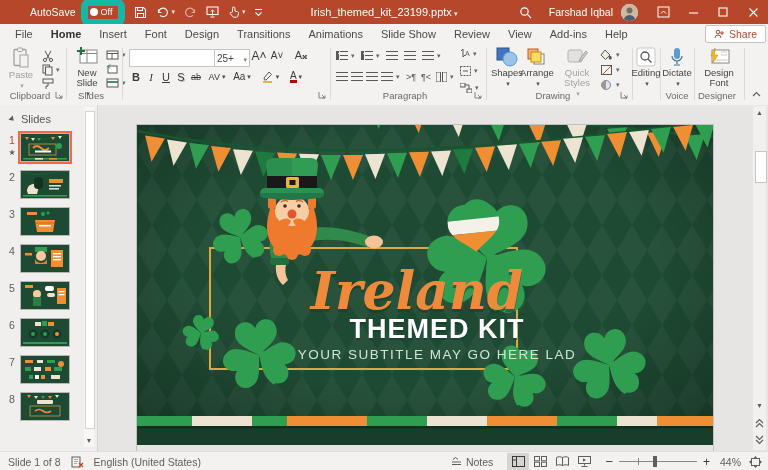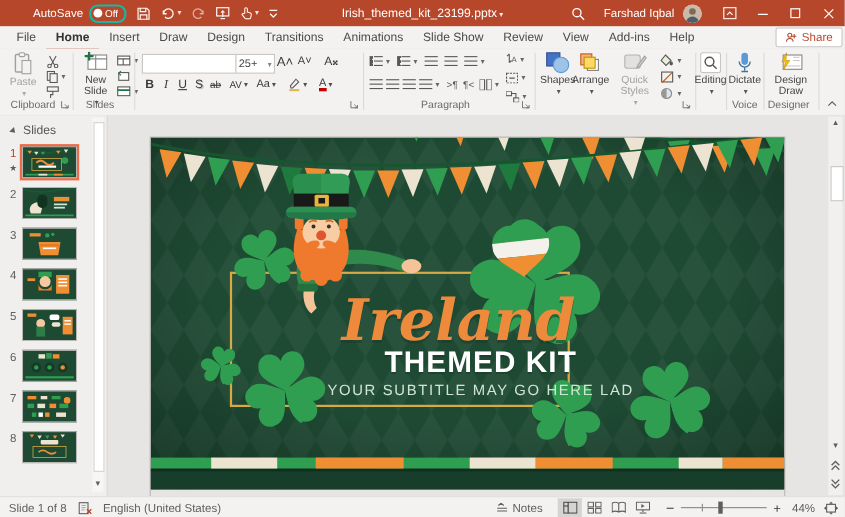--- a/index.html
+++ b/index.html
@@ -4,21 +4,21 @@
 <style>
   html,body{margin:0;padding:0}
   body{width:768px;height:470px;position:relative;overflow:hidden;background:#e7e5e3;
        font-family:"Liberation Sans",sans-serif;font-size:11px;color:#444;-webkit-font-smoothing:antialiased}
   svg{display:block}
   
   .titlebar{position:absolute;left:0;top:0;width:768px;height:24px;background:#b7472a;color:#fff;
             display:flex;align-items:center}
   .tb-left{display:flex;align-items:center;gap:9px;padding-left:30px}
   .autosave{display:flex;align-items:center;gap:5px;font-size:10.5px}
-  .pill{display:flex;align-items:center;gap:3px;border:2px solid #14b8a6;border-radius:8px;height:13px;padding:0 6px 0 2px;font-size:9px}
+  .pill{display:flex;align-items:center;gap:3px;border:7px solid #14b8a6;border-radius:8px;height:13px;padding:0 6px 0 2px;font-size:9px}
   .pill .dot{width:8px;height:8px;border-radius:50%;background:#fff}
   .tbic{opacity:.95;display:flex;align-items:center}
   .tb-file{position:absolute;left:0;right:0;top:0;height:24px;display:flex;align-items:center;justify-content:center;
            font-size:11px;pointer-events:none}
   .tb-file span{pointer-events:auto}
   .chev::after{content:"▾";font-size:7px;color:inherit;opacity:.9;margin-left:2px}
   .tb-right{margin-left:auto;display:flex;align-items:center;height:24px}
   .tb-user{font-size:10.5px;margin:0 8px}
   .avatar{width:17px;height:17px;border-radius:50%;background:#e8ddd2;overflow:hidden;margin-right:10px}
   .winbtn{width:30px;height:24px;display:flex;align-items:center;justify-content:center}
@@ -168,21 +168,21 @@
           <path d="M1.5 1.5 l8 8 M9.5 1.5 l-8 8" stroke="#fff" stroke-width="1.1"></path>
         </svg>
       </span>
   </div>
 </div>
 
 <div class="tabrow" style="padding-left:6px">
   <span class="tab">File</span>
   <span class="tab active">Home</span>
   <span class="tab">Insert</span>
-  <span class="tab">Draw</span>
+  <span class="tab">Font</span>
   <span class="tab">Design</span>
   <span class="tab">Transitions</span>
   <span class="tab">Animations</span>
   <span class="tab">Slide Show</span>
   <span class="tab">Review</span>
   <span class="tab">View</span>
   <span class="tab">Add-ins</span>
   <span class="tab">Help</span>
   <div class="tr-buttons">
     <span class="pillbtn">
@@ -397,20 +397,21 @@
           <rect x="1.5" y="1.5" width="10" height="9" fill="none" stroke="#5a5856"></rect>
           <path d="M2 11 l9-9" stroke="#c55a11"></path>
         </svg>
       </span>
     <span class="smic chev" style="left:114px;top:35px">
       <svg width="13" height="12" viewBox="0 0 13 12">
           <circle cx="6" cy="6" r="4.5" fill="#dce6f2" stroke="#8a8886"></circle>
           <path d="M6 1.5 a4.5 4.5 0 0 0 0 9 Z" fill="#9a9896"></path>
         </svg>
       </span>
+    <div class="glabel" style="width:134px">Drawing</div>
     <span class="launcher" style="left:134px">
       <svg width="8" height="8" viewBox="0 0 8 8">
           <path d="M1 1 v6 h6 M4 4 l3 3 M7 4.5 V7 H4.5" fill="none" stroke="#777" stroke-width=".9"></path>
         </svg>
       </span>
   </div>
   <div class="gsep" style="left:632px"></div>
 
   <div class="group" style="left:632px;width:28px">
     <div class="bigbtn chev" style="left:-4px;width:36px">
@@ -436,21 +437,21 @@
   </div>
   <div class="gsep" style="left:694px"></div>
 
   <div class="group" style="left:694px;width:50px">
     <div class="bigbtn" style="left:4px;width:42px">
       <svg width="22" height="20" viewBox="0 0 22 20">
           <rect x="4" y="3" width="17" height="13" fill="#fff" stroke="#8a8886"></rect>
           <path d="M13 5 h6 M13 8 h6 M5.5 13 h14" stroke="#c8c6c4"></path>
           <path d="M7 1 L3 9 h3 l-1.5 7 L10 8 H6.5 Z" fill="#ffc000" stroke="#bf9000" stroke-width=".6"></path>
         </svg>
-      <span class="lbl" style="width:34px">Design Draw</span>
+      <span class="lbl" style="width:34px">Design Font</span>
     </div>
     <div class="glabel" style="width:46px">Designer</div>
   </div>
   <div class="gsep" style="left:744px"></div>
   <span style="position:absolute;left:752px;top:46px;color:#605e5c">
     <svg width="9" height="9" viewBox="0 0 9 9">
         <path d="M1 6 l3.5-3.5 L8 6" fill="none" stroke="#605e5c" stroke-width="1.1"></path>
       </svg>
     </span>
 </div>

